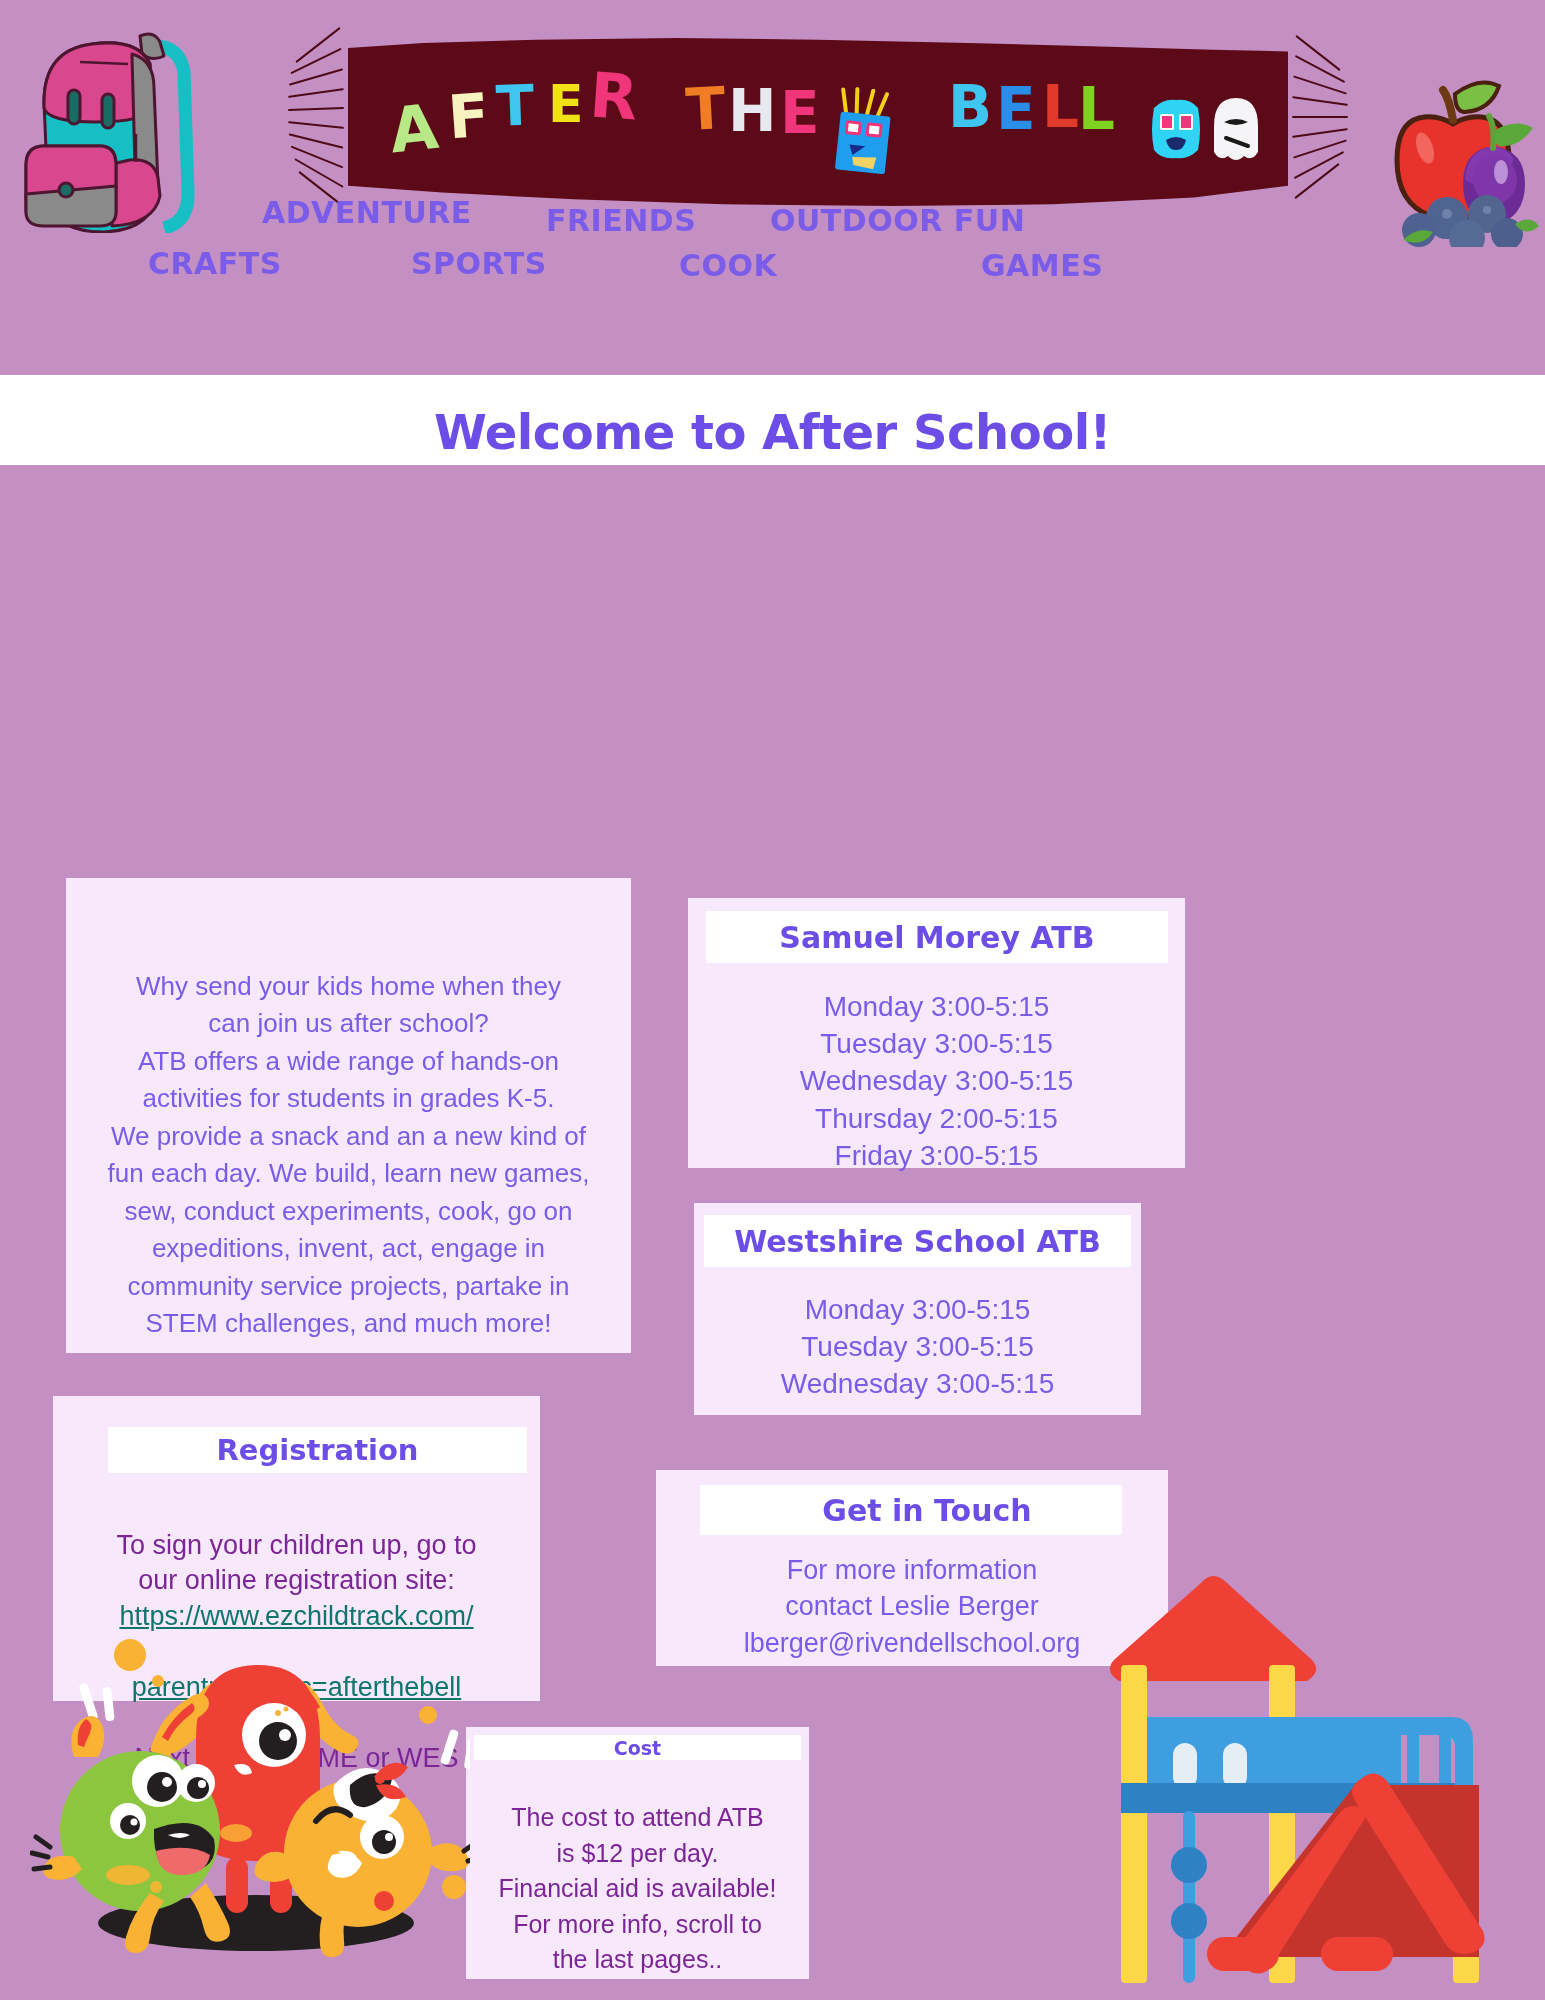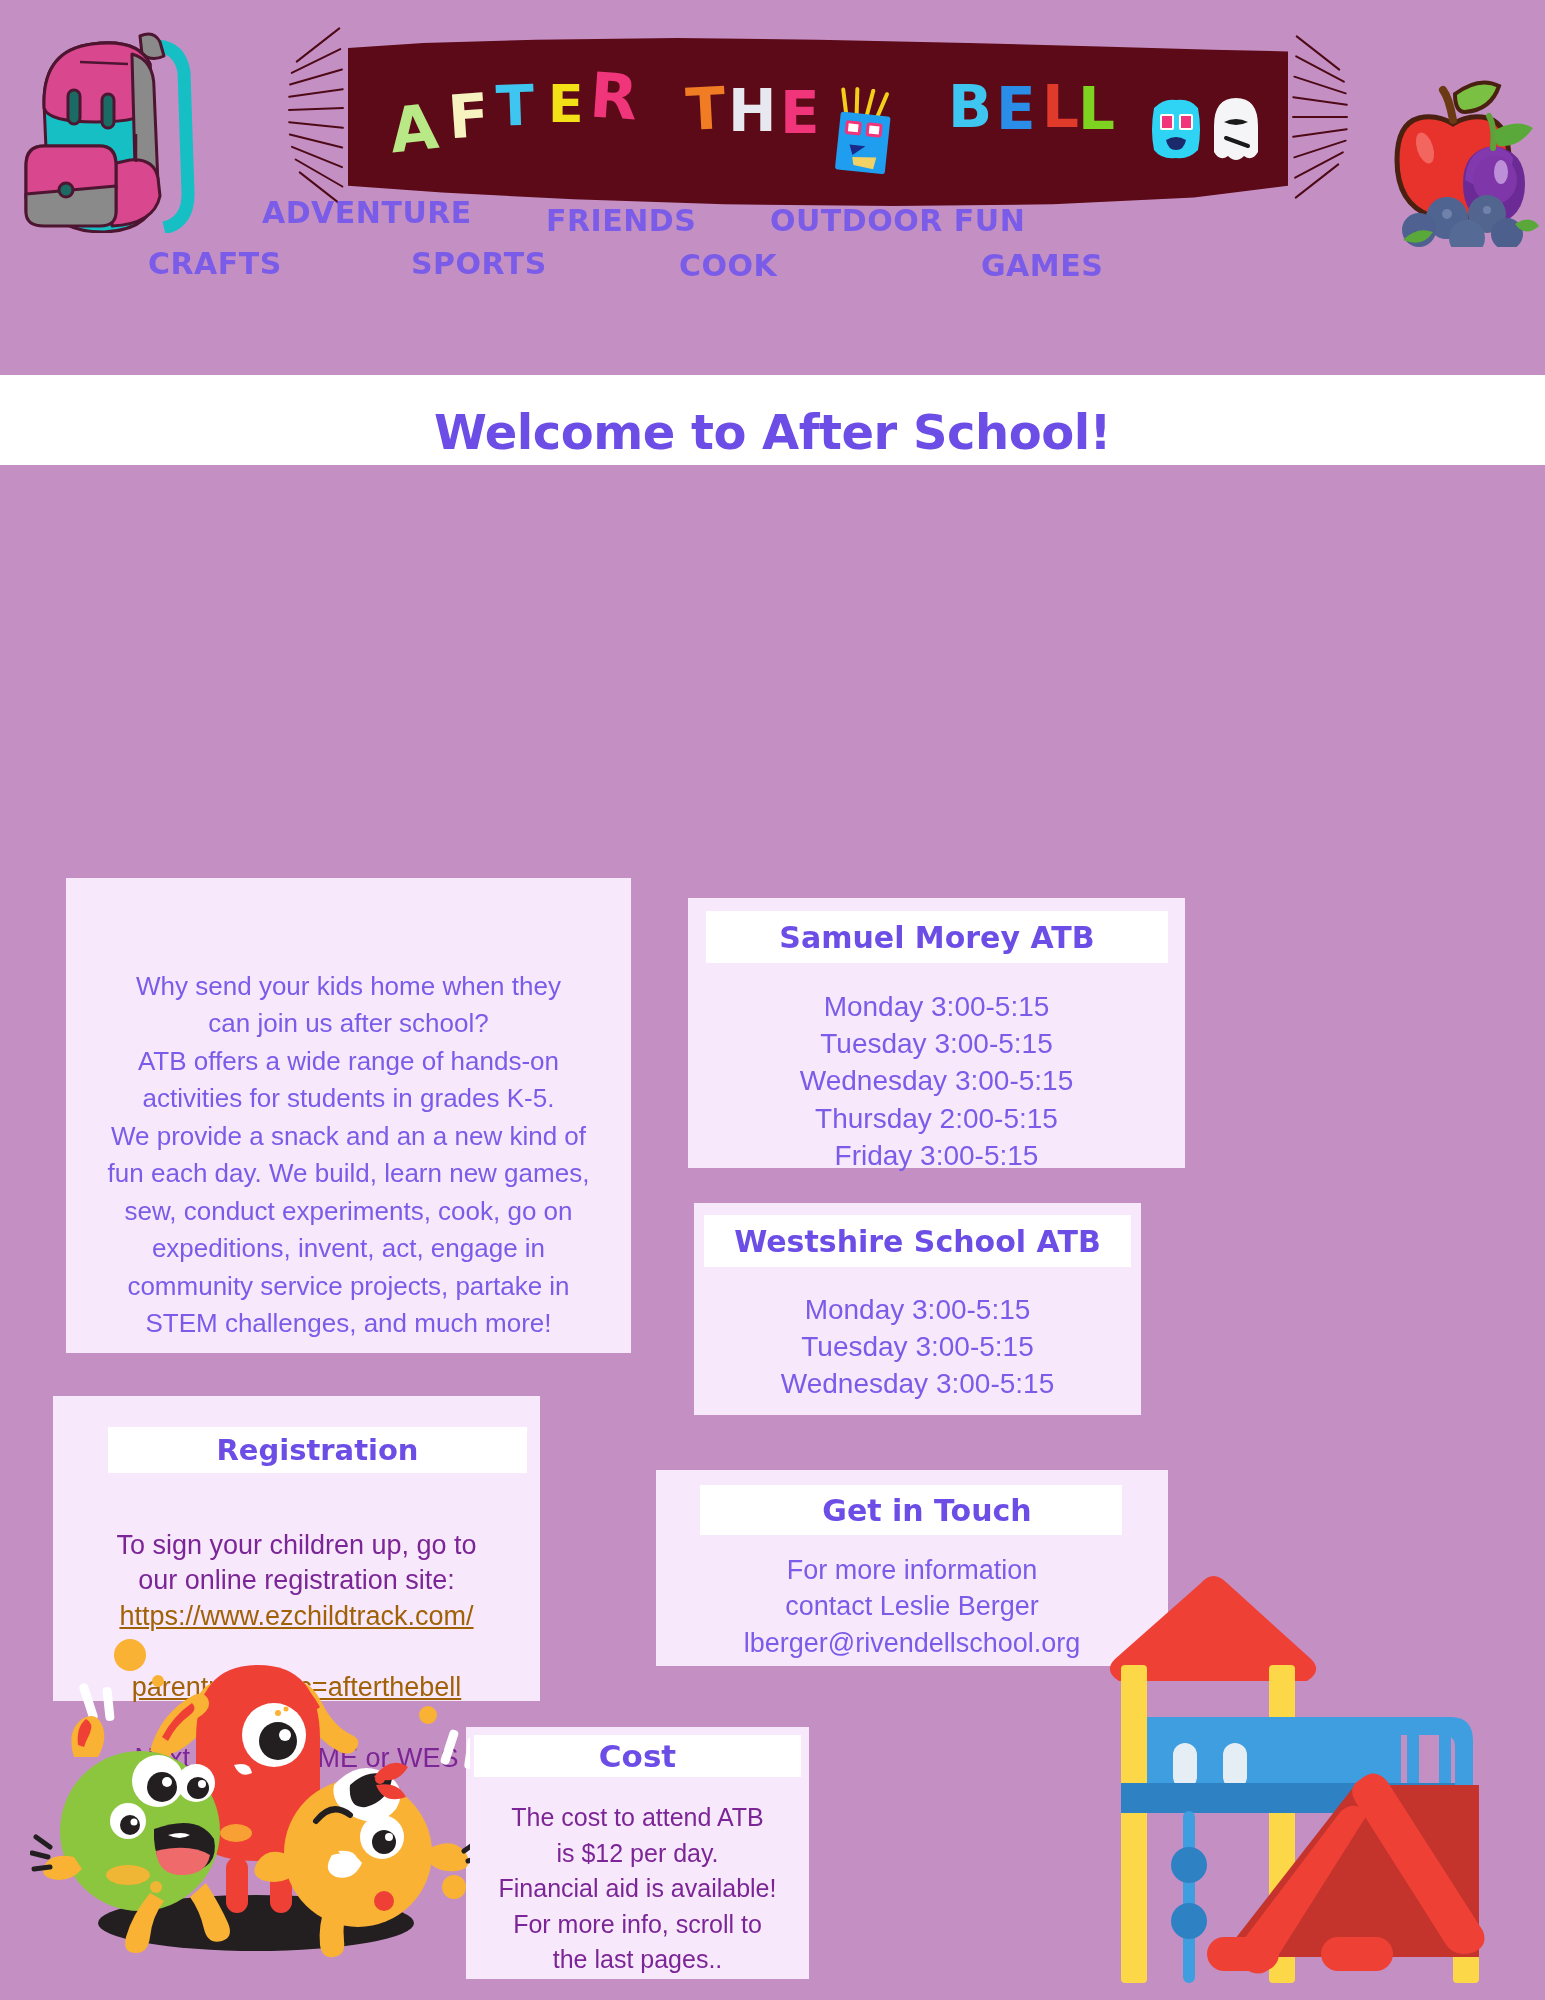--- a/index.html
+++ b/index.html
@@ -103,21 +103,21 @@
   .card-head.bordered { border: 1px solid #e4a9bf; }
   .card-body {
     text-align: center;
     color: #7a5ce8;
     font-family: "Liberation Sans", sans-serif;
     white-space: pre-line;
   }
   .card-body.dark { color: #7b2596; }
 
   .link {
-    color: #a16207;
+    color: #0f766e;
     text-decoration: underline;
     display: block;
     word-break: break-all;
   }
 
   
   #card-about     { left: 66px;  top: 413px;  width: 565px; height: 475px; }
   #card-about .card-head { position:absolute; left:38px; top:25px; width:490px; height:46px; font-size:30px; }
   #card-about .card-body { position:absolute; left:10px; top:90px; width:545px; font-size:26px; line-height:1.44; }
 
@@ -131,21 +131,21 @@
 
   #card-reg  { left: 53px; top: 931px; width: 487px; height: 305px; }
   #card-reg .card-head { position:absolute; left:55px; top:31px; width:419px; height:46px; font-size:29px; }
   #card-reg .card-body { position:absolute; left:0; top:96px; width:487px; font-size:27px; line-height:1.32; }
 
   #card-touch { left: 656px; top: 1005px; width: 512px; height: 196px; }
   #card-touch .card-head { position:absolute; left:44px; top:15px; width:422px; height:50px; font-size:30px;padding-left:32px; }
   #card-touch .card-body { position:absolute; left:0; top:82px; width:512px; font-size:27px; line-height:1.35; }
 
   #card-cost { left: 466px; top: 1262px; width: 343px; height: 252px; }
-  #card-cost .card-head { position:absolute; left:8px; top:8px; width:327px; height:42px; font-size:31px; }
+  #card-cost .card-head { position:absolute; left:8px; top:8px; width:327px; height:25px; font-size:19px; }
   #card-cost .card-body { position:absolute; left:0; top:60px; width:343px; font-size:25px; line-height:1.42;margin-top:13px; }
 
   
   .monsters { position: absolute; left: 30px; top: 1160px; width: 440px; height: 360px; }
   
   .playground { position: absolute; left: 1055px; top: 1100px; width: 470px; height: 420px; }
 </style>
 </head>
 <body>
 

